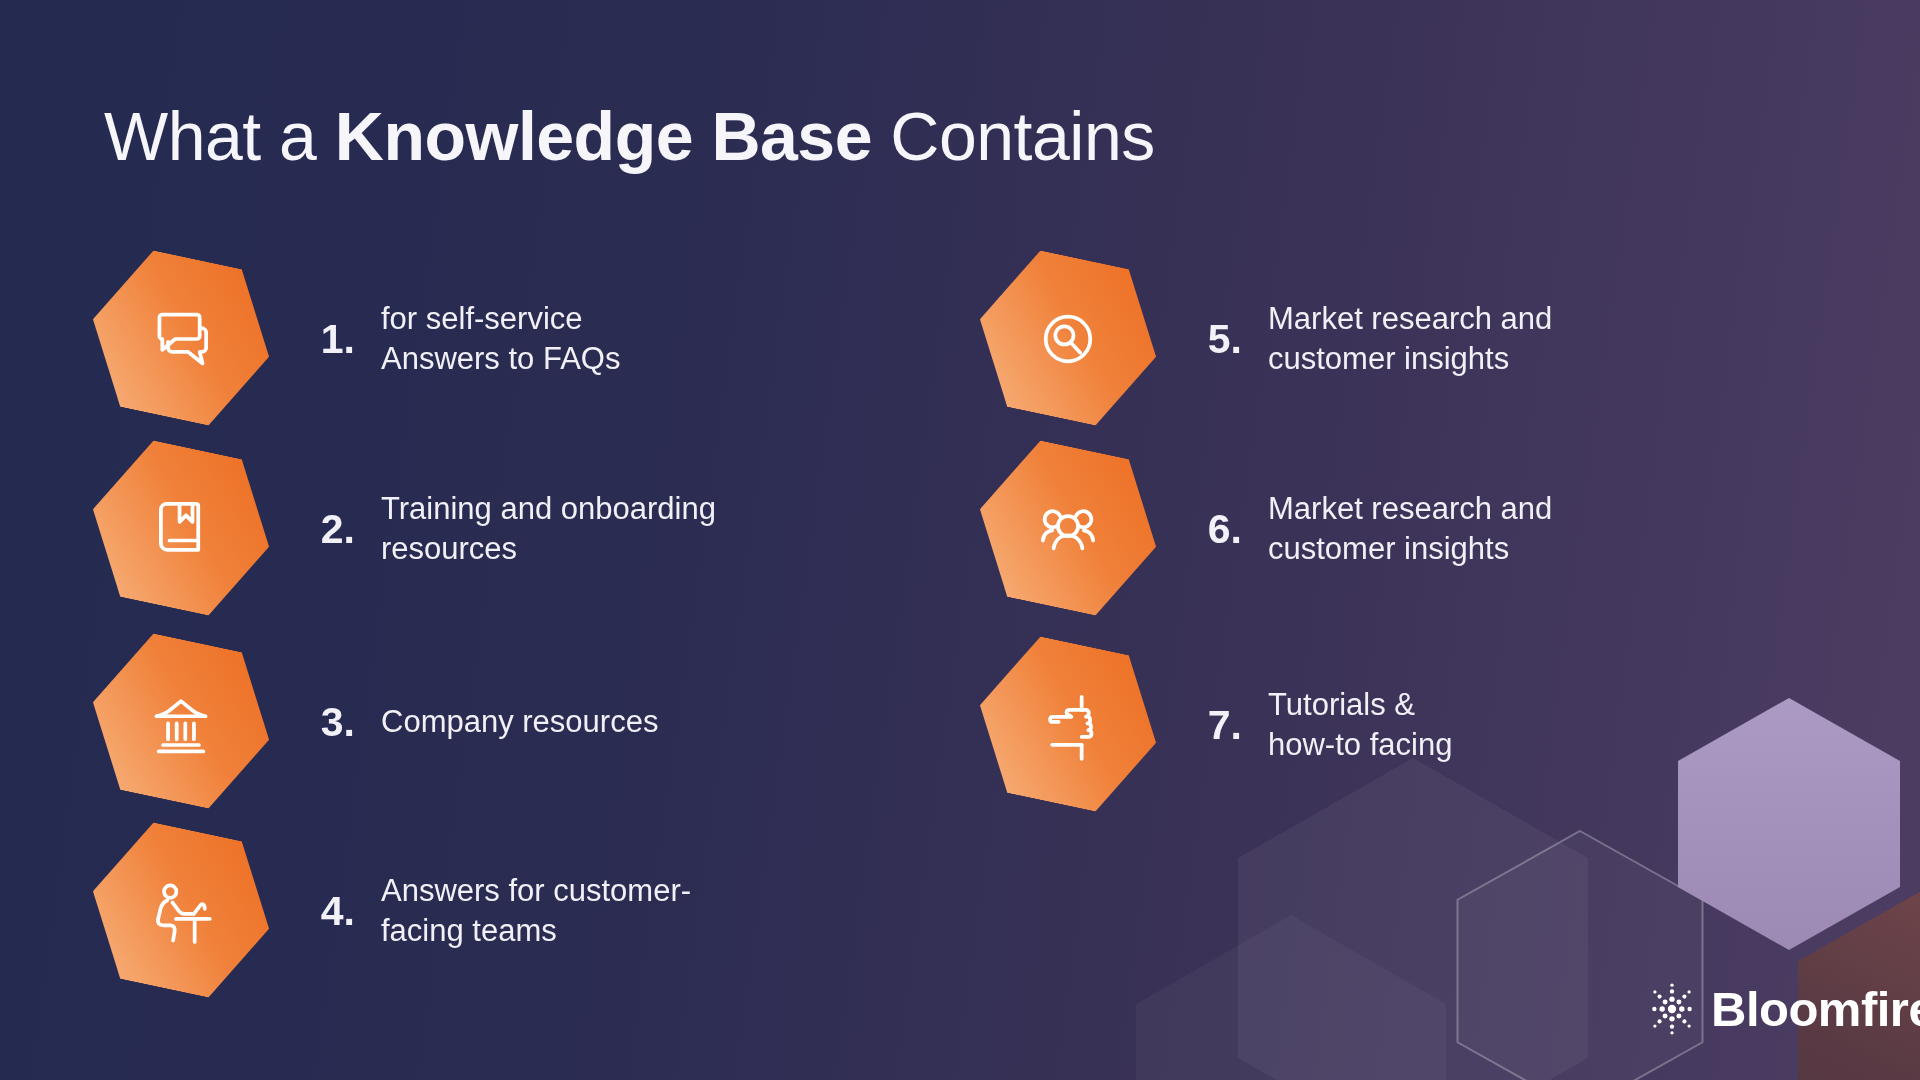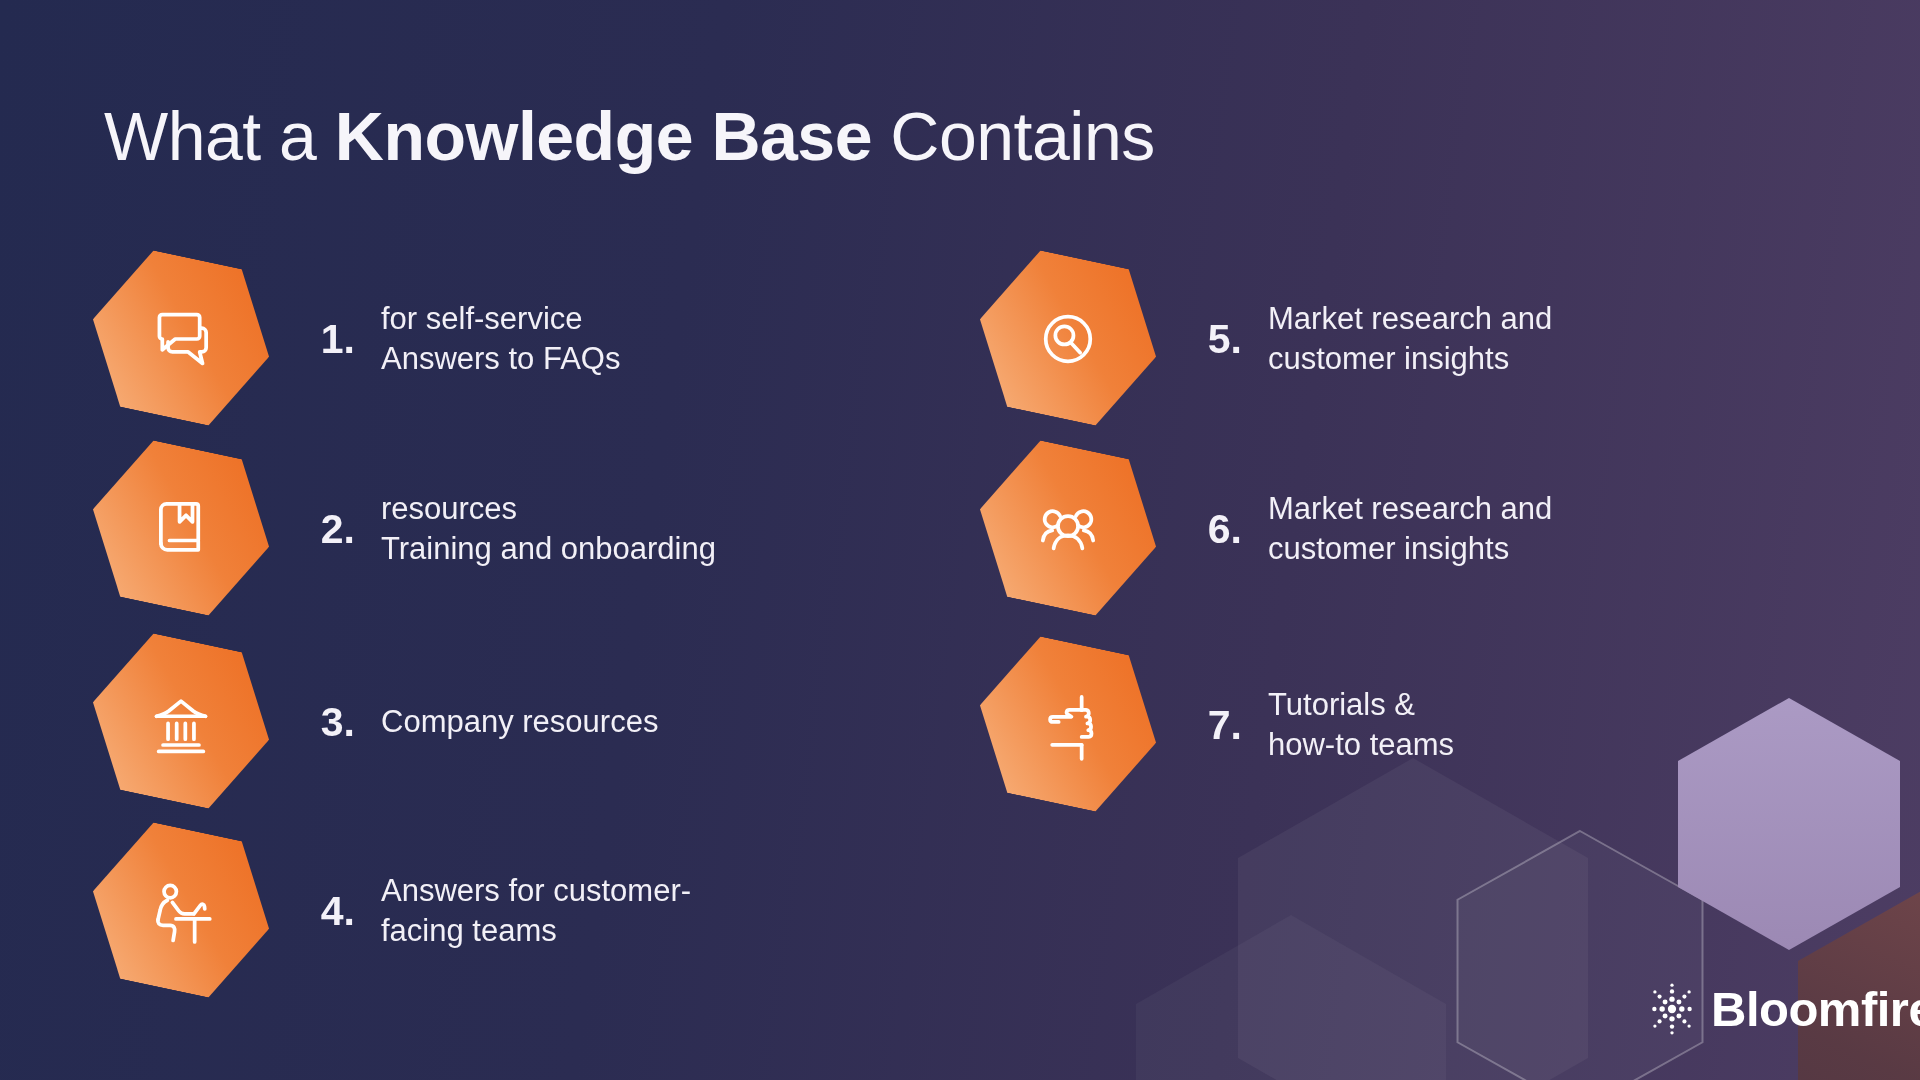--- a/index.html
+++ b/index.html
@@ -83,22 +83,22 @@
     <div class="hex-wrap">
       <div class="hex-bg"></div>
       <svg class="glyph" viewBox="0 0 64 64">
         <path d="M44 40 H24 M44 40 V16 a1.5 1.5 0 0 0 -1.5 -1.5 H22 a4 4 0 0 0 -4 4 V42"></path>
         <path d="M18 42 a4.5 4.5 0 0 0 4.5 4.5 H44 V40.5"></path>
         <path d="M31 14.5 V27 l4.5 -4.5 4.5 4.5 V14.5"></path>
       </svg>
     </div>
     <div class="num">2.</div>
     <div class="lines">
+      <div>Training and onboarding</div>
       <div>resources</div>
-      <div>Training and onboarding</div>
     </div>
   </div>
 
   <div class="item c1 r3">
     <div class="hex-wrap">
       <div class="hex-bg"></div>
       <svg class="glyph" viewBox="0 0 64 64">
         <path d="M15 28 h34"></path>
         <path d="M15 28 c4 -1 6.5 -2.2 8.5 -3.7 L32 17.5 l8.5 6.8 c2 1.5 4.5 2.7 8.5 3.7"></path>
         <path d="M23 33 v11 M29 33 v11 M35 33 v11 M41 33 v11"></path>
@@ -175,21 +175,21 @@
         <path d="M41.5 12.5 V21.5"></path>
         <path d="M41.5 46 V55.5"></path>
         <path d="M41.5 21.5 H33 c-2.2 0 -2.6 2.2 -1 3.2 l2.4 1.6 H21.5 c-2.6 0 -2.6 3.6 0 3.6 h4"></path>
         <path d="M41.5 21.5 h3 c2.6 .3 2.6 4.4 0 4.7 h1 c2.6 .3 2.6 4.4 0 4.7 h.6 c2.6 .3 2.6 4.4 0 4.7 h.3 c2.6 .3 2.6 4.4 0 4.7 H41.5"></path>
         <path d="M41.5 45.8 H21"></path>
       </svg>
     </div>
     <div class="num">7.</div>
     <div class="lines">
       <div>Tutorials &amp;</div>
-      <div>how-to teams</div>
+      <div>how-to facing</div>
     </div>
   </div>
 
   <div class="logo">
     <svg width="58" height="58" viewBox="0 0 56 56" fill="#ffffff">
       <circle cx="28" cy="28" r="4"></circle>
       <circle cx="28" cy="18.5" r="2.6"></circle>
         <circle cx="28" cy="37.5" r="2.6"></circle>
       <circle cx="18.5" cy="28" r="2.6"></circle>
         <circle cx="37.5" cy="28" r="2.6"></circle>

